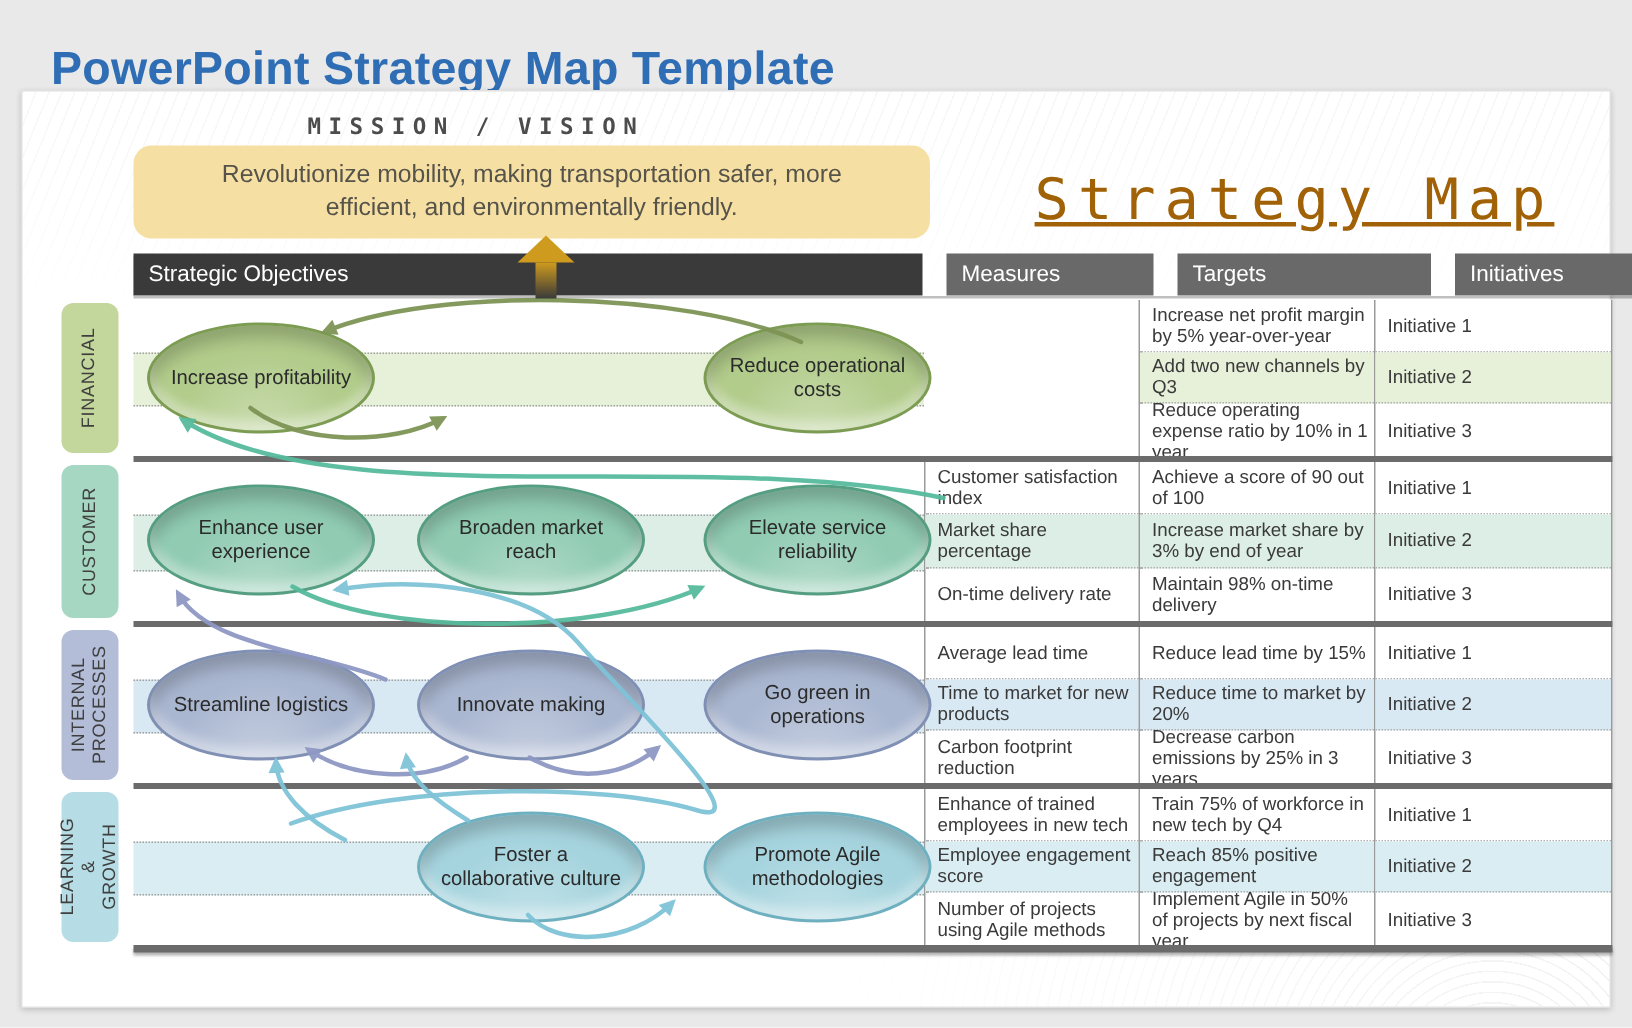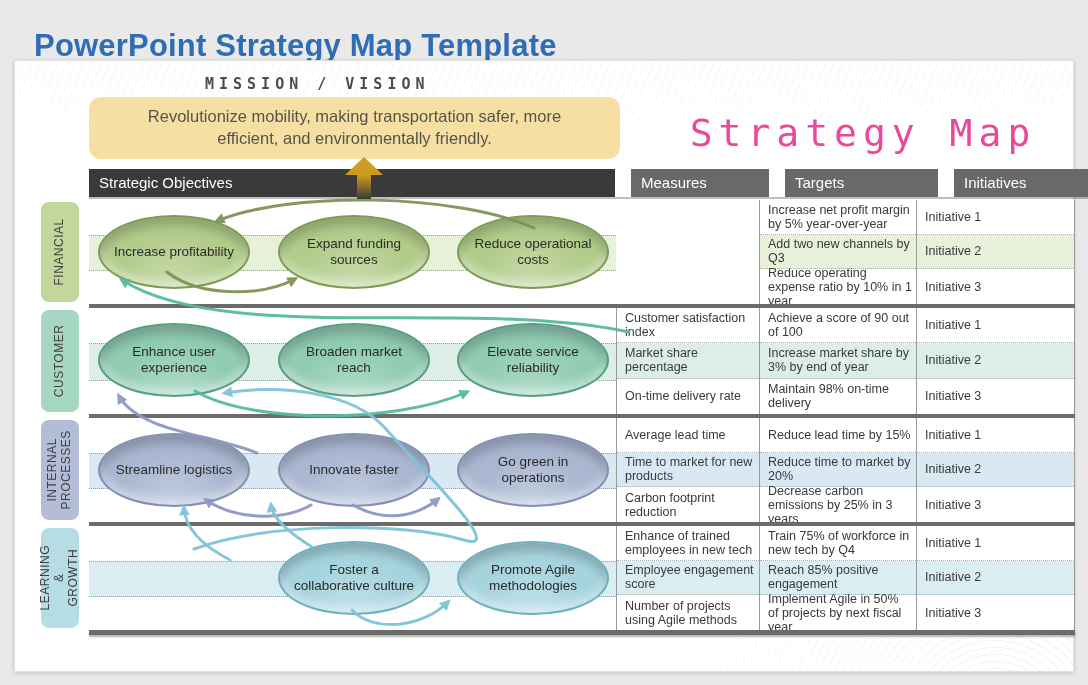--- a/index.html
+++ b/index.html
@@ -38,21 +38,21 @@
   }
   .mission-box{
     position:absolute;left:74px;top:36px;width:531px;height:62px;border-radius:12px;
     background:var(--mission-box,#f6dfa2);display:flex;align-items:center;justify-content:center;
     padding:0 44px;box-sizing:border-box;text-align:center;
     font-size:16.5px;line-height:1.32;color:#55534a;z-index:2;
   }
   .strategy-title{
     position:absolute;left:636px;top:50px;width:424px;text-align:center;
     font-family:"DejaVu Sans Mono",monospace;font-size:38px;letter-spacing:6px;
-    color:#ec4899;z-index:2;white-space:nowrap;
+    color:#a16207;z-index:2;white-space:nowrap;text-decoration:underline;
   }
   .arrow-head{
     position:absolute;left:330px;top:96px;width:0;height:0;z-index:7;
     border-left:19px solid transparent;border-right:19px solid transparent;
     border-bottom:18px solid var(--gold-arrow,#cf9b1e);
   }
   .arrow-stem{
     position:absolute;left:342px;top:114px;width:14px;height:24px;z-index:7;
     background:linear-gradient(to bottom,var(--gold-arrow,#cf9b1e),#3a3a3a);
   }
@@ -60,21 +60,21 @@
   .thead{
     position:absolute;left:74px;top:108px;height:28px;display:flex;gap:16px;z-index:3;
     box-shadow:0 2px 0 rgba(0,0,0,.25);
   }
   .thead .hcell{
     height:28px;line-height:28px;color:#fff;font-size:15px;padding-left:10px;
     box-sizing:border-box;background:var(--header-gray,#696969);
   }
   .thead .h-obj{width:526px;background:var(--header-dark,#3a3a3a);}
   .thead .h-mea{width:138px;}
-  .thead .h-tar{width:153px;}
+  .thead .h-tar{width:169px;}
   .thead .h-ini{width:157px;}
   
   .band{position:absolute;left:74px;width:986px;background:#fff;z-index:1;}
   .tab{
     position:absolute;left:-48px;top:2px;bottom:2px;width:38px;border-radius:8px;
     background:var(--tab);display:flex;align-items:center;justify-content:center;
   }
   .tab-label{
     width:90px;transform:rotate(-90deg);text-align:center;
     font-size:12px;letter-spacing:.5px;color:#3f3f3f;line-height:1.15;
@@ -95,21 +95,21 @@
   }
   .cell:nth-child(2){background:var(--tint);}
   .cell:last-child{border-bottom:none;}
   .ellipse{
     position:absolute;width:152px;height:74px;border-radius:50%;top:15px;
     background:radial-gradient(ellipse at 50% 110%,rgba(255,255,255,.35) 0%,rgba(255,255,255,0) 55%),var(--efill);
     border:2px solid var(--ebord);box-sizing:border-box;
     box-shadow:inset 0 8px 10px rgba(0,0,0,.20),inset 0 -6px 8px rgba(255,255,255,.40);
     display:flex;align-items:center;justify-content:center;z-index:2;
   }
-  .ellipse.e0{left:9px;}.ellipse.e1{left:189px;}.ellipse.e2{left:368px;justify-content:flex-end;}
+  .ellipse.e0{left:9px;}.ellipse.e1{left:189px;}.ellipse.e2{left:380px;justify-content:flex-end;}
   .ellipse-label{
     text-align:center;font-size:13.5px;line-height:1.18;color:#2b2b2b;padding:0 12px;
   }
   .sep{position:absolute;left:74px;width:986px;height:4px;background:#6b6b6b;z-index:4;}
   .sep-bottom{height:5px;box-shadow:0 2px 2px rgba(0,0,0,.3);}
   
   .arrows{position:absolute;left:0;top:0;width:1060px;height:612px;z-index:6;pointer-events:none;}
   .arrows path.conn{fill:none;stroke-width:3;stroke-linecap:round;opacity:.95;}
 </style>
 </head>
@@ -138,23 +138,20 @@
   <div id="bands-host">
       <div class="band" style="top: 139px; height: 104px; --tab: #c3d69b; --tint: #e7f0d8; --efill: #b2cc8b; --ebord: #7c9c53;">
     <div class="tab">
       <span class="tab-label">FINANCIAL</span>
     </div>
     <div class="col col-obj">
       <div class="stripe"></div>
       <div class="ellipse e0">
             <span class="ellipse-label">Increase profitability</span>
           </div>
-      <div class="ellipse e1">
-            <span class="ellipse-label">Expand funding sources</span>
-          </div>
       <div class="ellipse e2">
             <span class="ellipse-label">Reduce operational costs</span>
           </div>
     </div>
     <div class="col col-tar">
       <div class="cell">Increase net profit margin by 5% year-over-year</div>
       <div class="cell">Add two new channels by Q3</div>
       <div class="cell">Reduce operating expense ratio by 10% in 1 year</div>
     </div>
     <div class="col col-ini">
@@ -198,21 +195,21 @@
       <div class="band" style="top: 357px; height: 104px; --tab: #b3bdd8; --tint: #d9e9f4; --efill: #aab7d1; --ebord: #8090b4;">
     <div class="tab">
       <span class="tab-label">INTERNAL PROCESSES</span>
     </div>
     <div class="col col-obj">
       <div class="stripe"></div>
       <div class="ellipse e0">
             <span class="ellipse-label">Streamline logistics</span>
           </div>
       <div class="ellipse e1">
-            <span class="ellipse-label">Innovate faster</span>
+            <span class="ellipse-label">Innovate making</span>
           </div>
       <div class="ellipse e2">
             <span class="ellipse-label">Go green in operations</span>
           </div>
     </div>
     <div class="col col-mea">
       <div class="cell">Average lead time</div>
       <div class="cell">Time to market for new products</div>
       <div class="cell">Carbon footprint reduction</div>
     </div>

